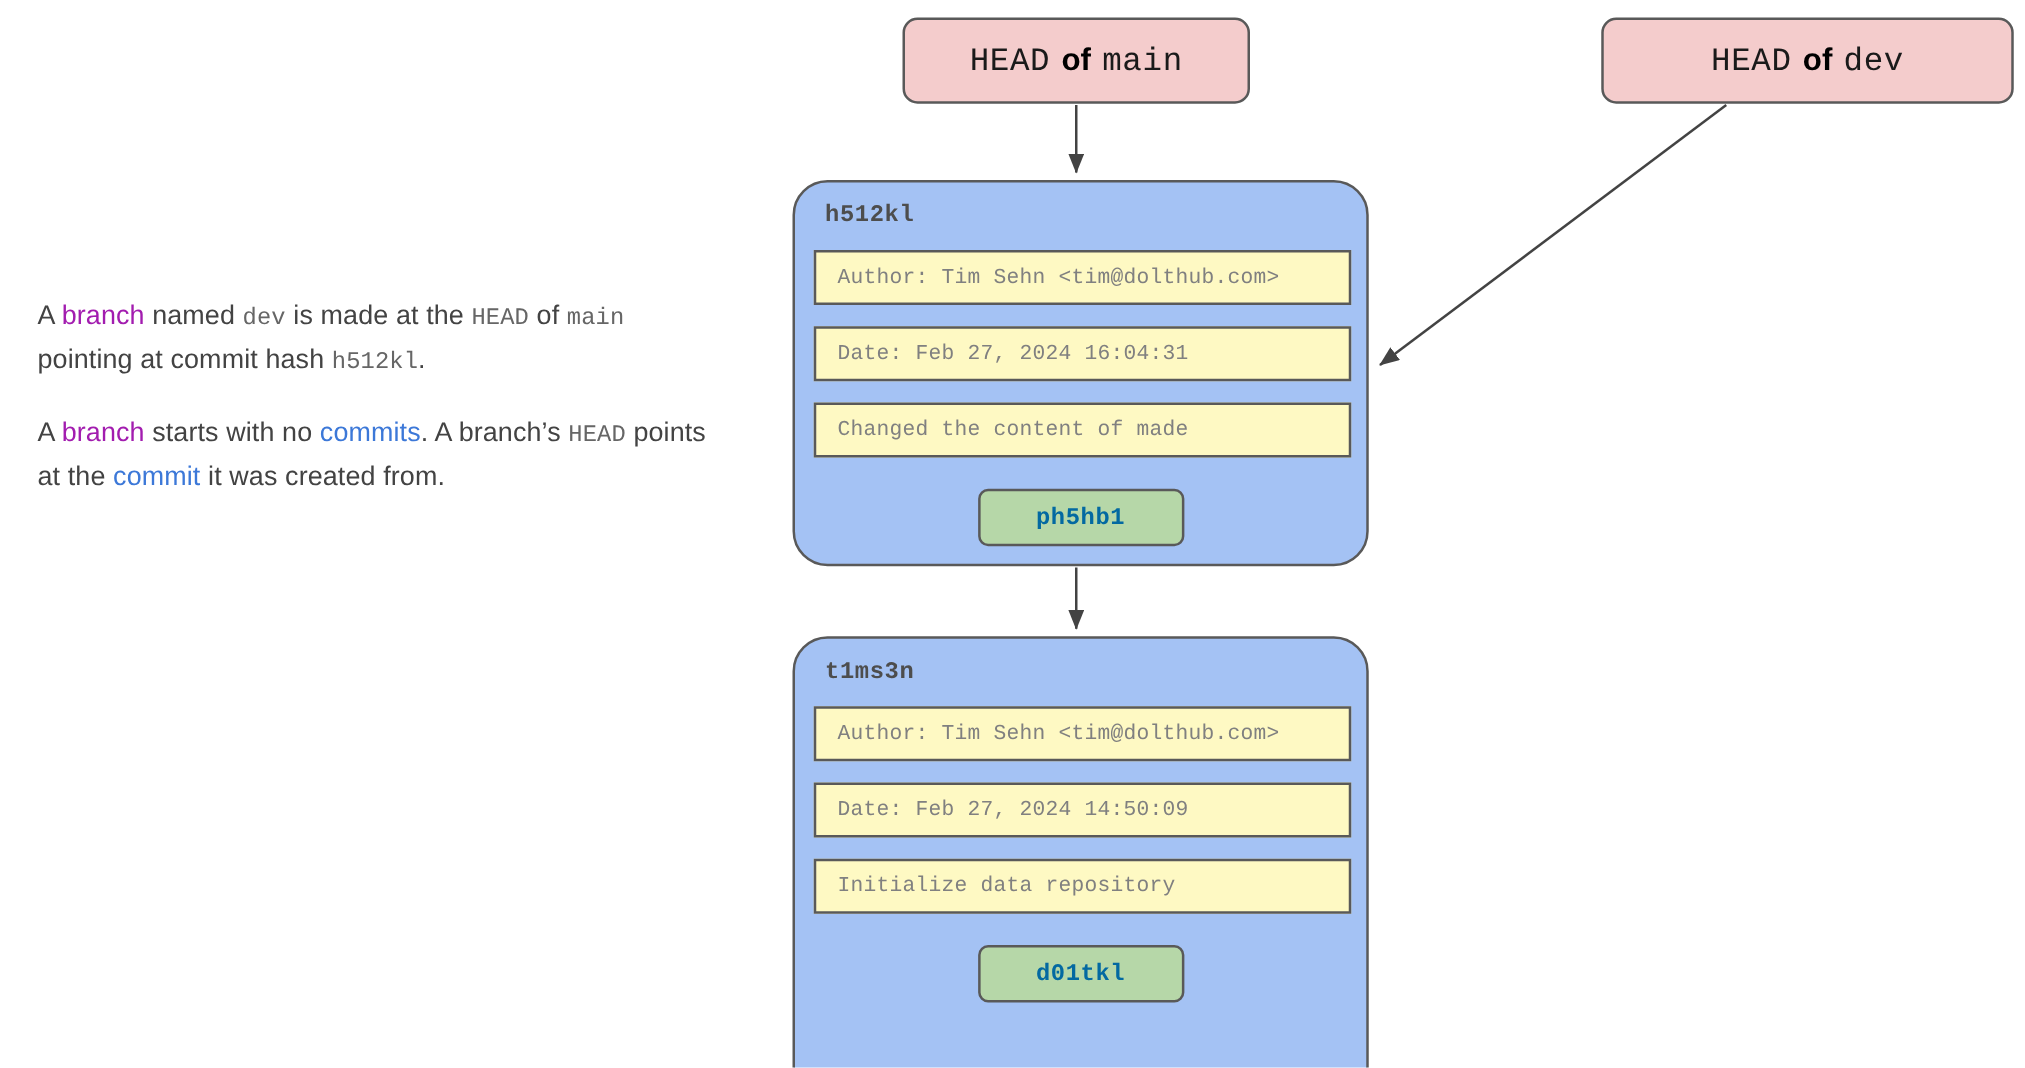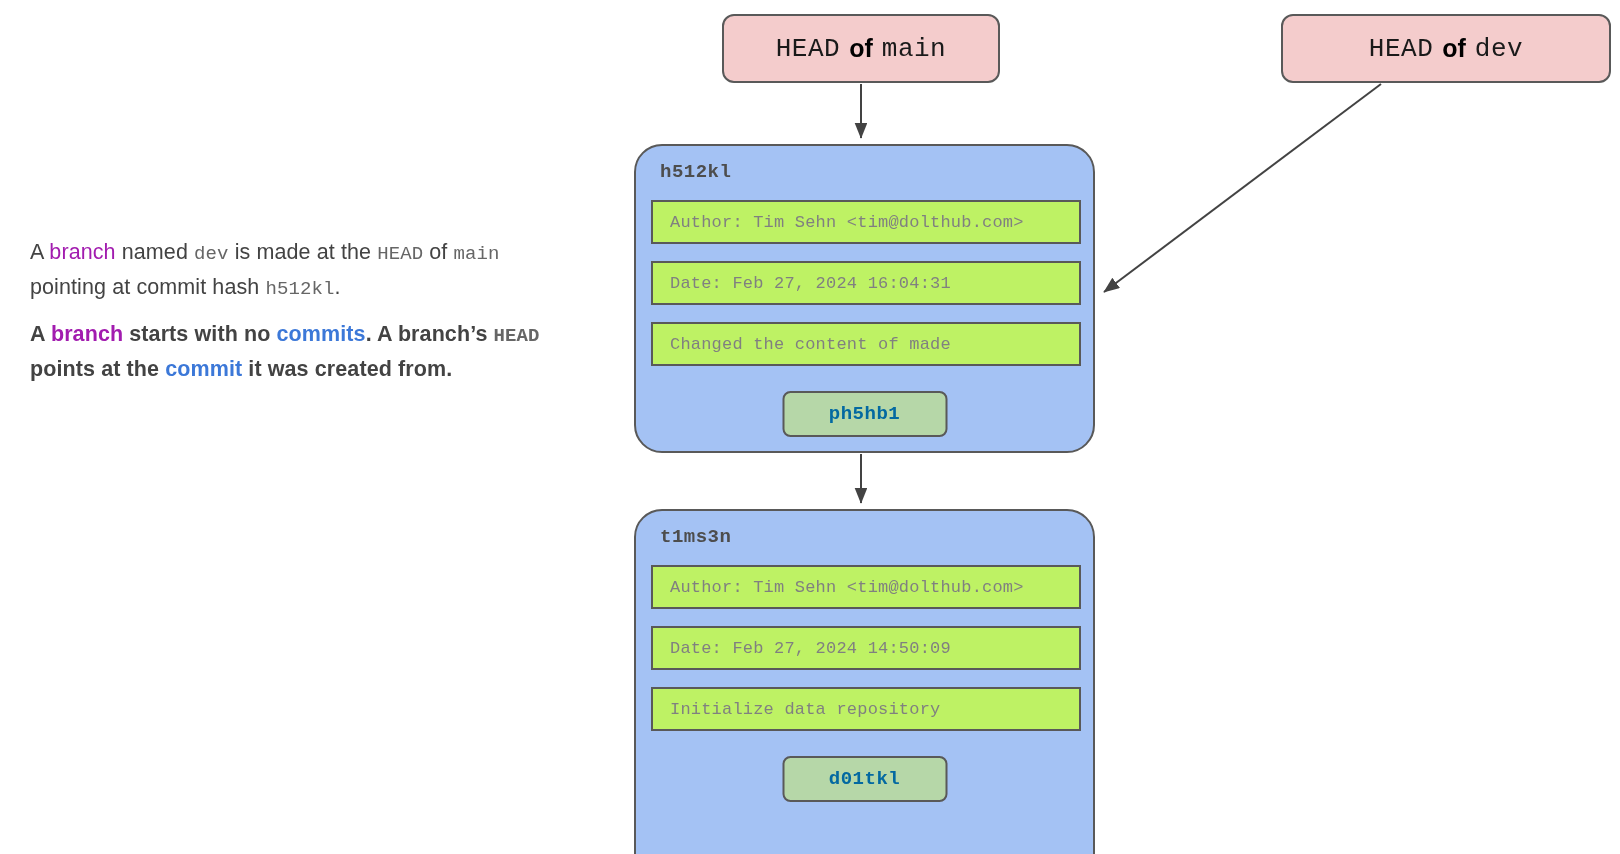--- a/index.html
+++ b/index.html
@@ -26,21 +26,21 @@
     left: 30px;
     top: 236px;
     width: 545px;
     font-family: "Liberation Sans", sans-serif;
     font-size: 21.5px;
     line-height: 33px;
     color: #434343;
     letter-spacing: 0.1px;
   }
   .prose p { margin: 0; }
-  .prose p + p { margin-top: 12px; font-weight: bold; }
+  .prose p + p { margin-top: 24px; }
   .mono {
     font-family: "Liberation Mono", "DejaVu Sans Mono", monospace;
     font-size: 19px;
     color: #666666;
   }
   .kw-branch { color: #a21caf; }
   .kw-commit { color: #3c78d8; }
 
   
   svg.arrows {
@@ -103,21 +103,21 @@
     letter-spacing: 0.5px;
   }
 
   .fields {
     position: absolute;
     left: 15px;
     top: 54px;
     width: 430px;
   }
   .field {
-    background: #bef264;
+    background: #fef9c3;
     border: 2px solid #595959;
     box-sizing: border-box;
     height: 44px;
     display: flex;
     align-items: center;
     padding-left: 17px;
     font-family: "Liberation Mono", "DejaVu Sans Mono", monospace;
     font-size: 17px;
     color: #808080;
     letter-spacing: 0.2px;

